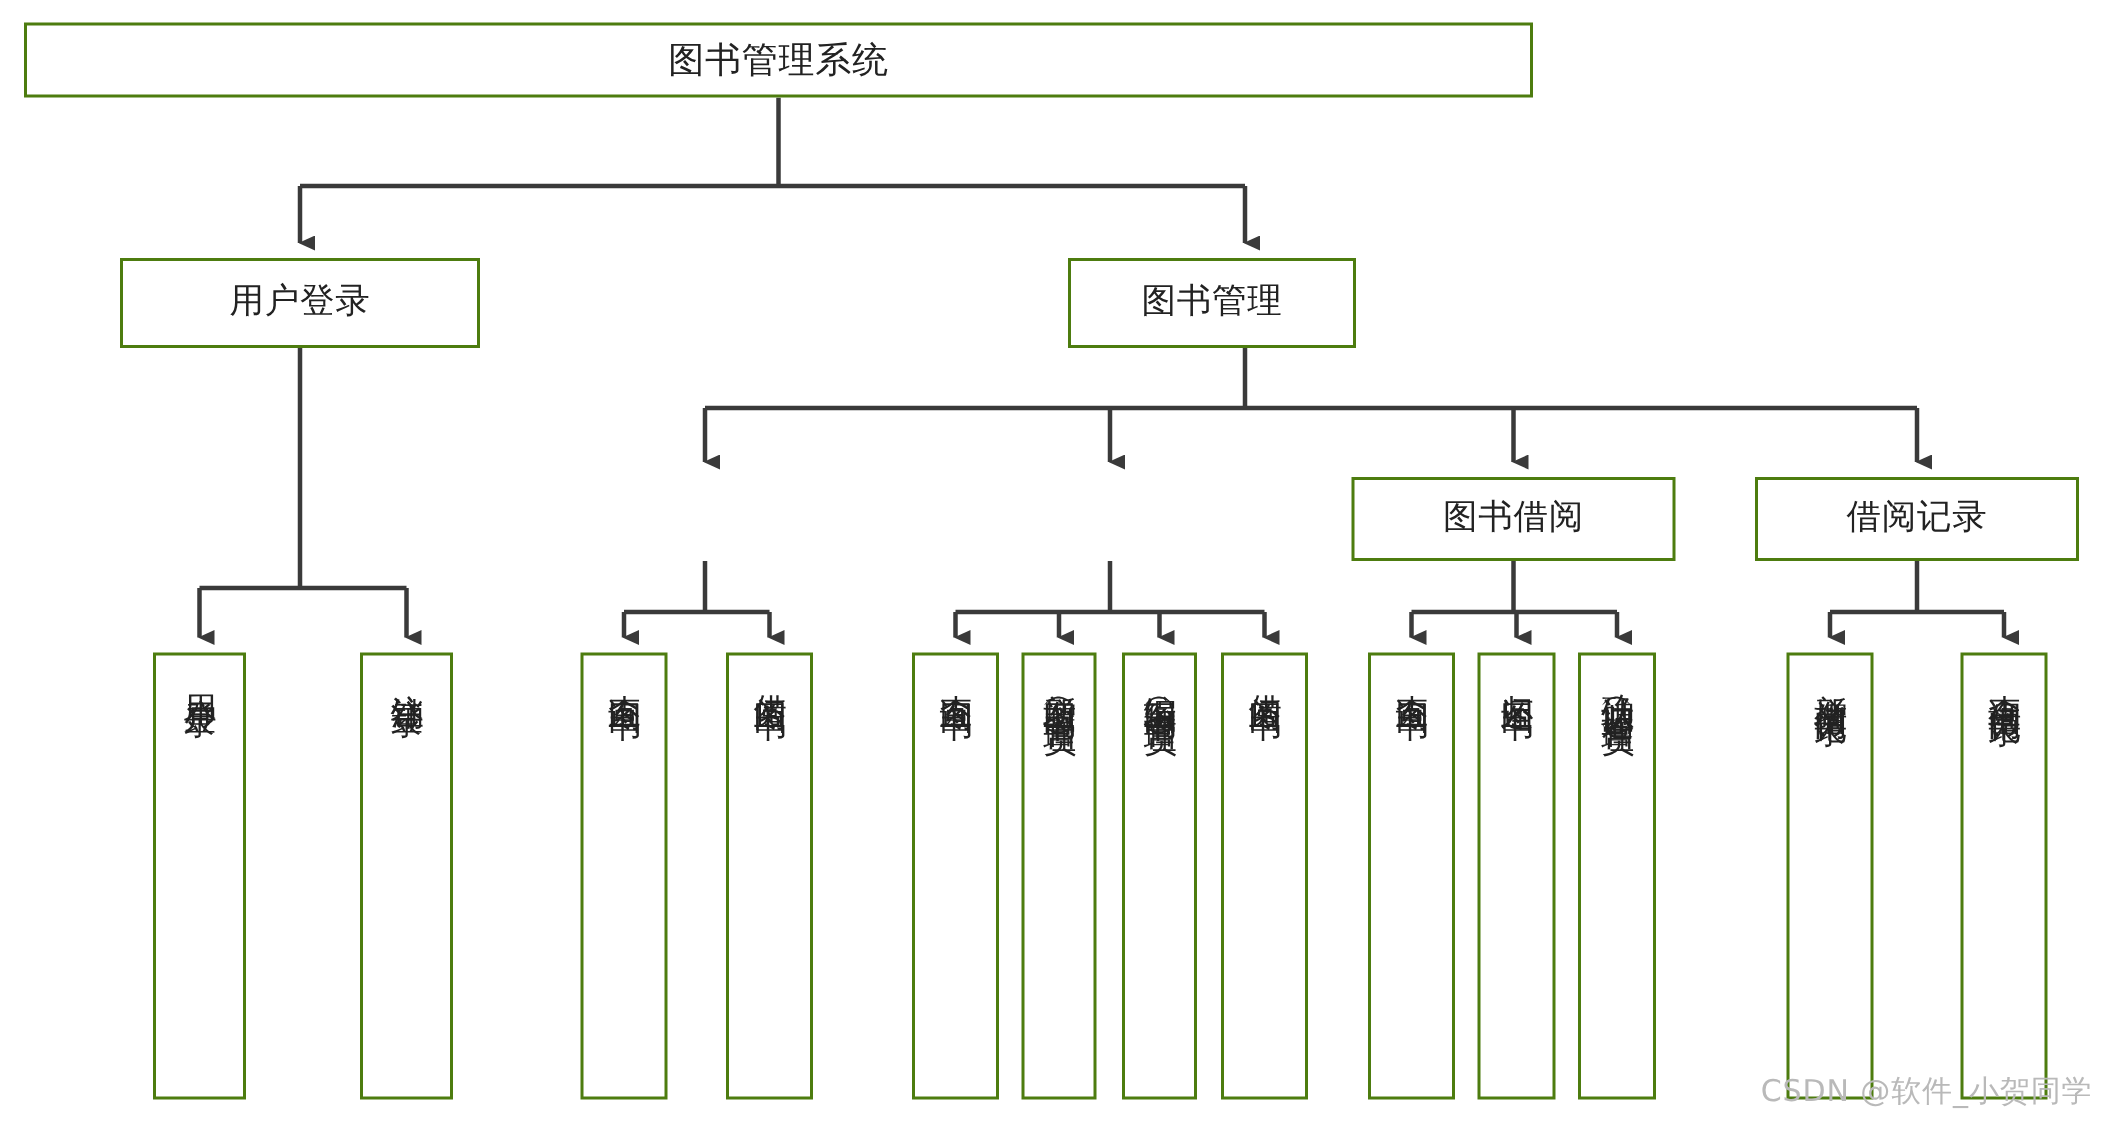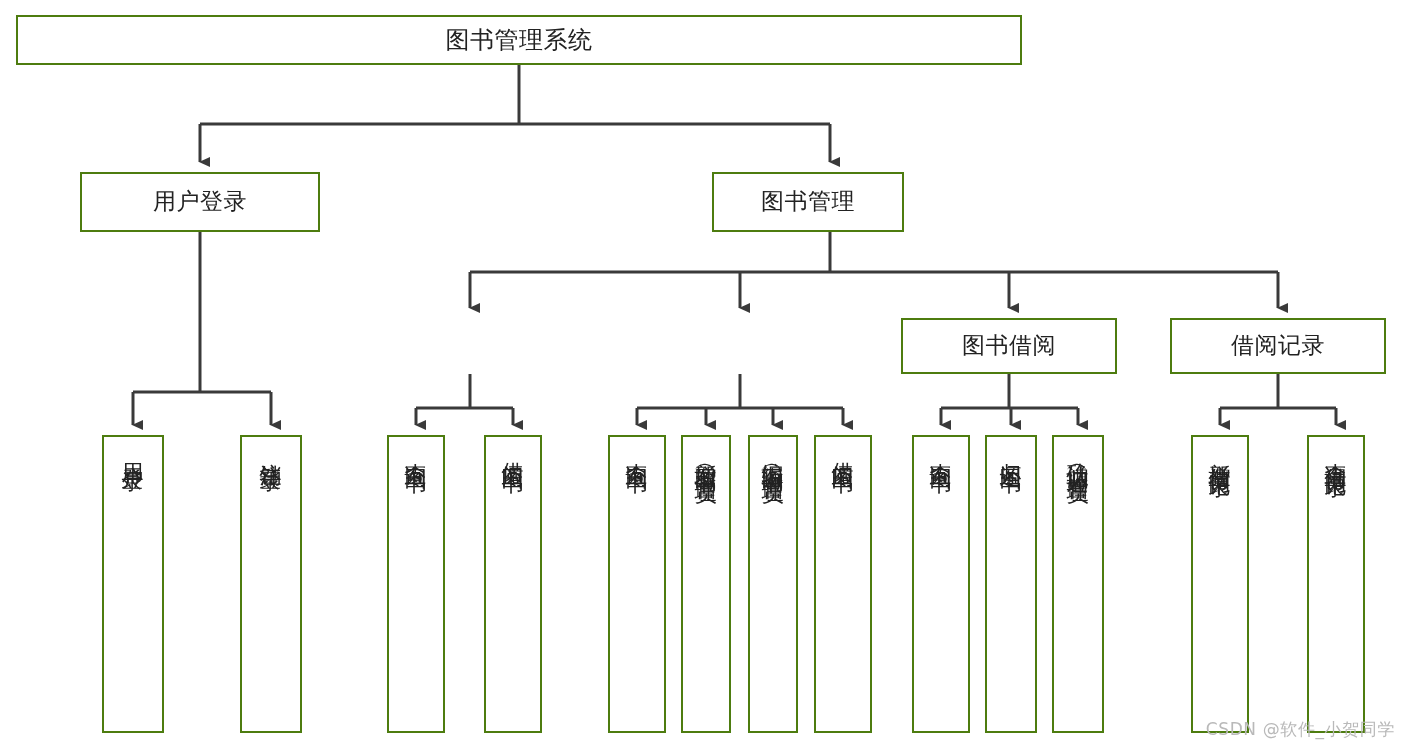--- a/index.html
+++ b/index.html
@@ -59,21 +59,21 @@
     text-orientation: upright;
     font-size: 22px;
     line-height: 1.05;
     letter-spacing: 3px;
     white-space: nowrap;
   }
   .watermark {
     position: absolute;
     right: 10px;
     bottom: 6px;
-    font-size: 17px;
+    font-size: 20px;
     color: #b9b9b9;
     letter-spacing: 0.6px;
     white-space: nowrap;
     user-select: none;
   }
 </style>
 </head>
 <body>
 
 <div id="canvas">

